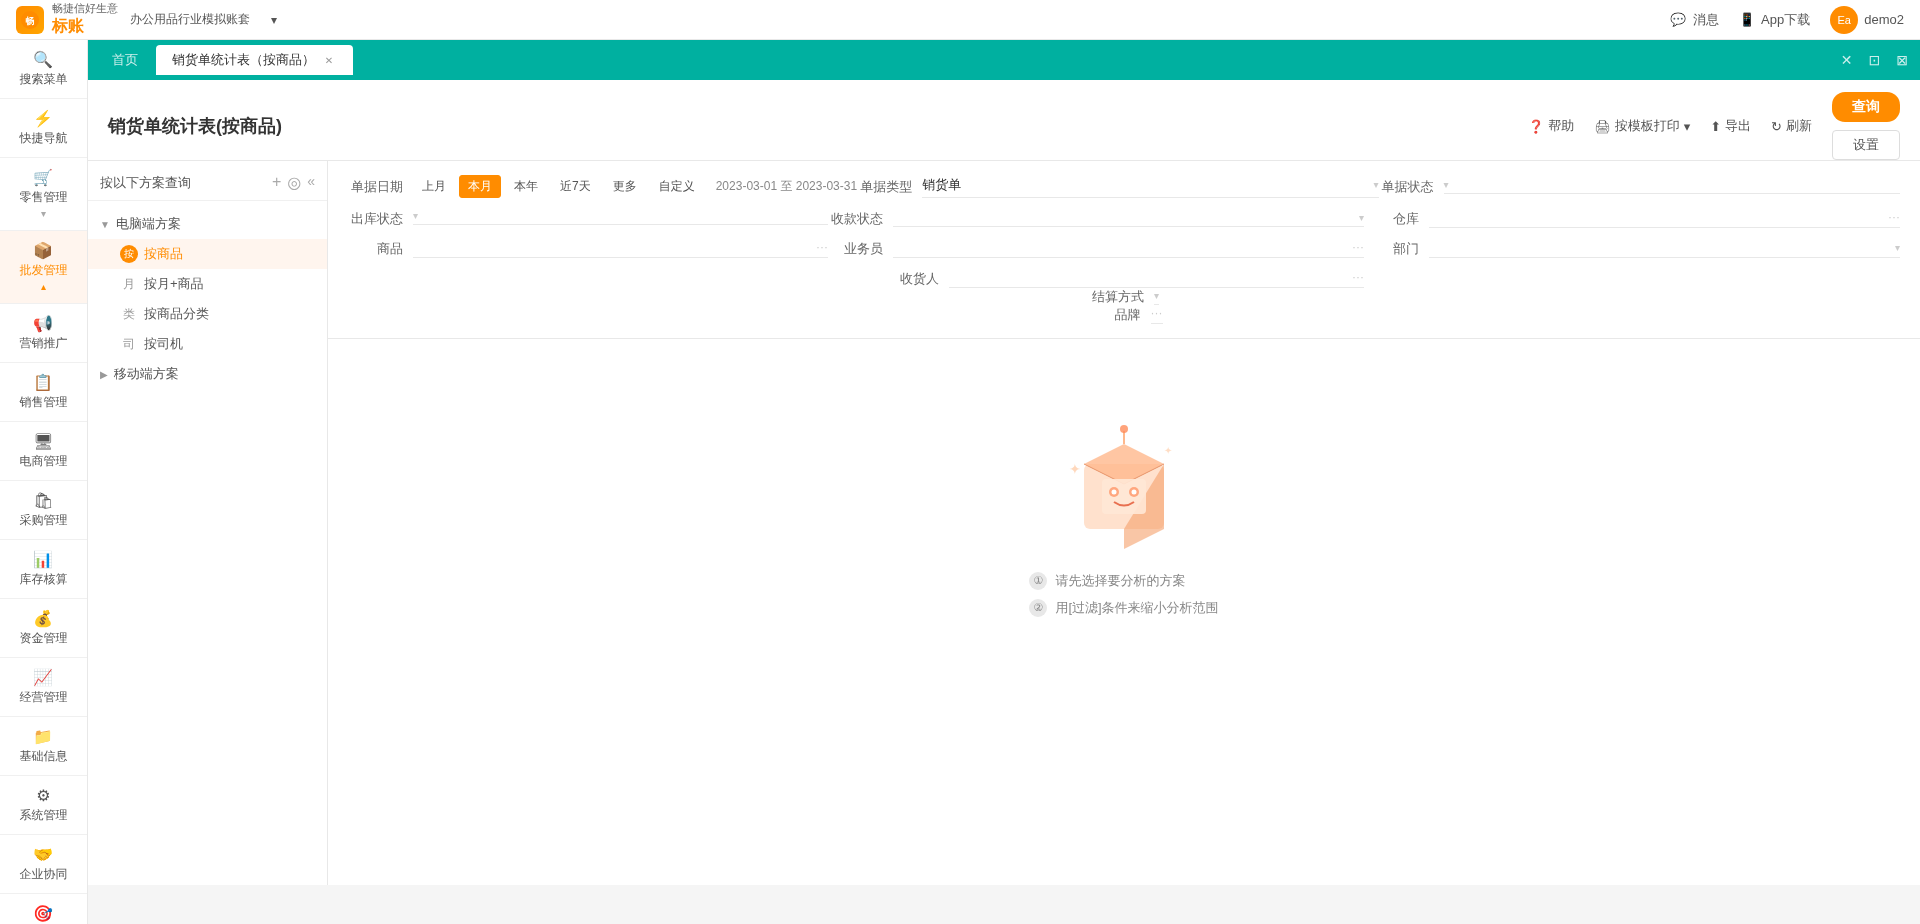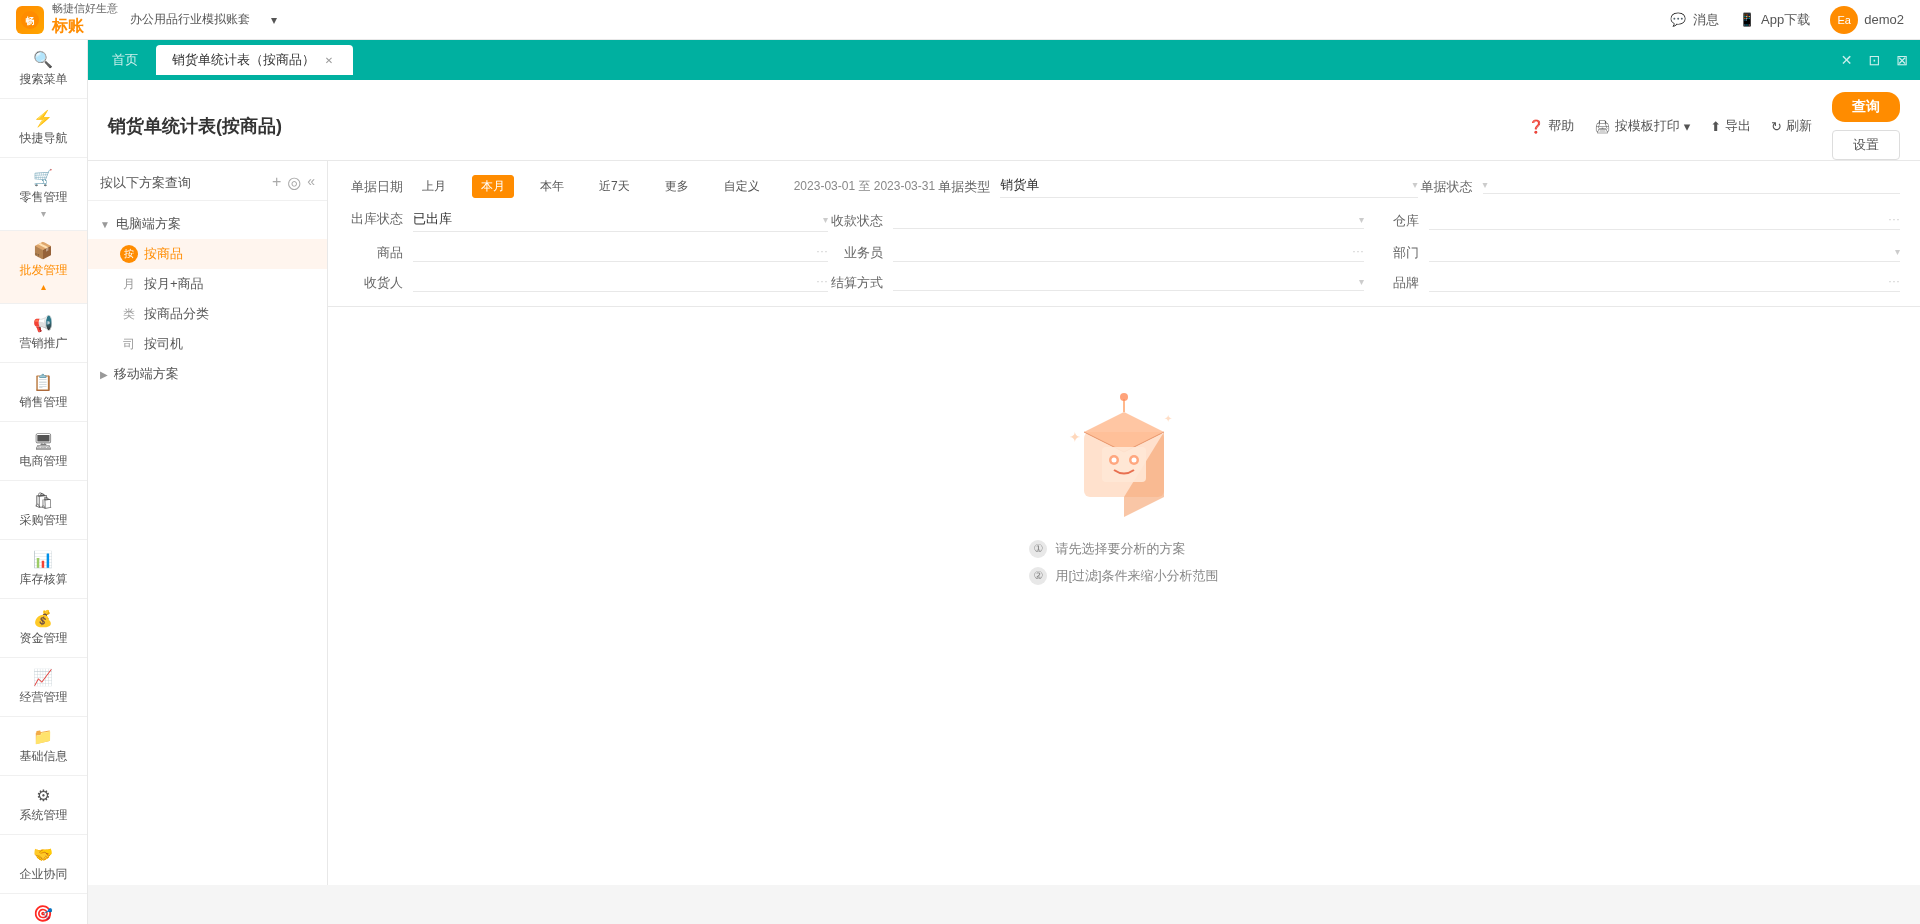--- a/index.html
+++ b/index.html
@@ -283,21 +283,21 @@
         </div>
 
         <div class="right-content">
 
           <div class="filter-area">
 
             <div style="display:flex; align-items:center; margin-bottom:12px; gap:0;">
 
               <div style="display:flex; align-items:center; min-width:480px;">
                 <span class="fg-label">单据日期</span>
-                <div style="display:flex; align-items:center; gap:17px; flex:1;justify-content:space-between;">
+                <div style="display:flex; align-items:center; gap:4px; flex:1;justify-content:space-between;">
                   <span class="date-quick-btn">上月</span>
                   <span class="date-quick-btn active" style="background:#ff8c00;color:white;border-color:#ff8c00;border-radius:3px;padding:2px 8px;font-size:12px;">本月</span>
                   <span class="date-quick-btn">本年</span>
                   <span class="date-quick-btn">近7天</span>
                   <span class="date-quick-btn">更多</span>
                   <span class="date-quick-btn">自定义</span>
                   <span style="font-size:12px; color:#888; margin-left:8px;">2023-03-01 至 2023-03-31</span>
                 </div>
               </div>
 
@@ -314,21 +314,20 @@
                 <div style="display:flex; align-items:center; flex:1; border-bottom:1px solid #e8e8e8; padding-bottom:3px;">
                   <span style="color:#ccc; font-size:10px;">▾</span>
                 </div>
               </div>
             </div>
 
             <div style="display:flex; align-items:center; margin-bottom:12px; gap:0;">
               <div style="display:flex; align-items:flex-start; min-width:480px;">
                 <span class="fg-label">出库状态</span>
                 <div style="display:flex; align-items:center; flex:1; border-bottom:1px solid #e8e8e8; padding-bottom:3px;">
-                  <span style="font-size:13px; color:#333; flex:1;">已出库</span>
                   <span style="color:#ccc; font-size:10px;">▾</span>
                 </div>
               </div>
               <div style="display:flex; align-items:center; flex:1;">
                 <span class="fg-label">收款状态</span>
                 <div style="display:flex; align-items:center; flex:1; border-bottom:1px solid #e8e8e8; padding-bottom:3px;">
                   <span style="font-size:13px; color:#ddd; flex:1;"></span>
                   <span style="color:#ccc; font-size:10px;">▾</span>
                 </div>
               </div>
@@ -358,21 +357,21 @@
               </div>
               <div style="display:flex; flex:1;">
                 <span class="fg-label">部门</span>
                 <div style="display:flex; align-items:center; flex:1; border-bottom:1px solid #e8e8e8; padding-bottom:3px;">
                   <span style="font-size:13px; color:#ddd; flex:1;"></span>
                   <span style="color:#ccc; font-size:10px;">▾</span>
                 </div>
               </div>
             </div>
 
-            <div style="display:flex; align-items:center; margin-bottom:0; gap:0;">
+            <div style="display:flex; align-items:center; margin-bottom:0; gap:0;flex-direction:column;">
               <div style="display:flex; align-items:center; min-width:480px;">
                 <span class="fg-label">收货人</span>
                 <div style="display:flex; align-items:center; flex:1; border-bottom:1px solid #e8e8e8; padding-bottom:3px;">
                   <span style="font-size:13px; color:#ddd; flex:1;"></span>
                   <span style="color:#ccc; font-size:12px;">···</span>
                 </div>
               </div>
               <div style="display:flex; align-items:center; flex:1;">
                 <span class="fg-label">结算方式</span>
                 <div style="display:flex; align-items:center; flex:1; border-bottom:1px solid #e8e8e8; padding-bottom:3px;">

